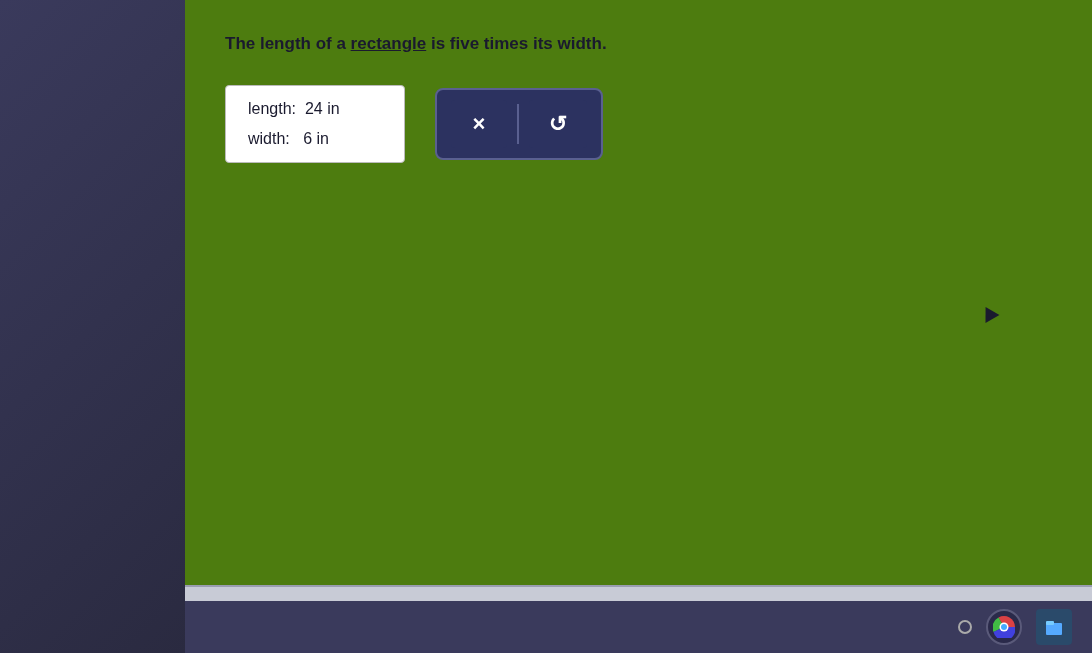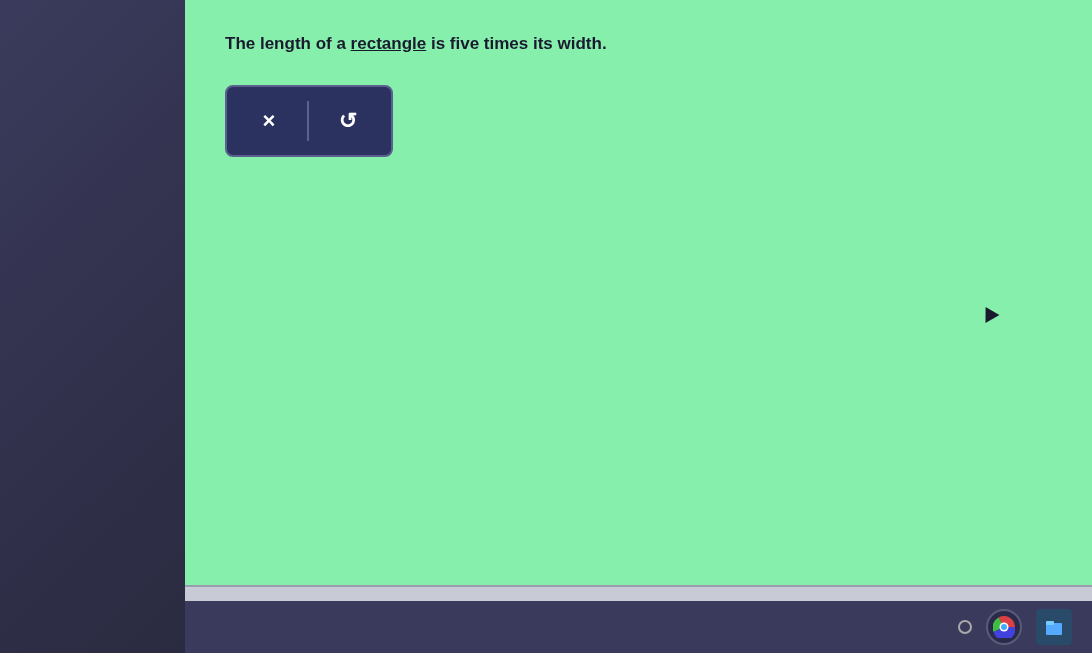--- a/index.html
+++ b/index.html
@@ -27,21 +27,21 @@
       background: #e8eaf0;
       display: flex;
       flex-direction: column;
       position: relative;
     }
 
     
     .content-area {
       flex: 1;
       padding: 30px 40px 20px 40px;
-      background: #86efac;
+      background: #4d7c0f;
     }
 
     .problem-text {
       font-family: Arial, sans-serif;
       font-size: 17px;
       font-weight: bold;
       color: #1a1a2e;
       line-height: 1.6;
       margin-bottom: 28px;
     }
@@ -217,20 +217,28 @@
   <div class="content-area">
 
     <div class="problem-text">
       <div>
         The length of a <u>rectangle</u> is five times its width.
       </div>
     </div>
 
     <div class="answer-row">
 
+      <div class="answer-box">
+        <div class="answer-line">
+          <span>length:</span>&nbsp;&nbsp;<span>24 in</span>
+        </div>
+        <div class="answer-line">
+          <span>width:</span>&nbsp;&nbsp;&nbsp;<span>6 in</span>
+        </div>
+      </div>
 
       <div class="action-panel">
         <button class="action-btn">×</button>
         <div class="divider-line"></div>
         <button class="action-btn">↺</button>
       </div>
 
     </div>
 
     <div class="cursor-arrow"></div>

